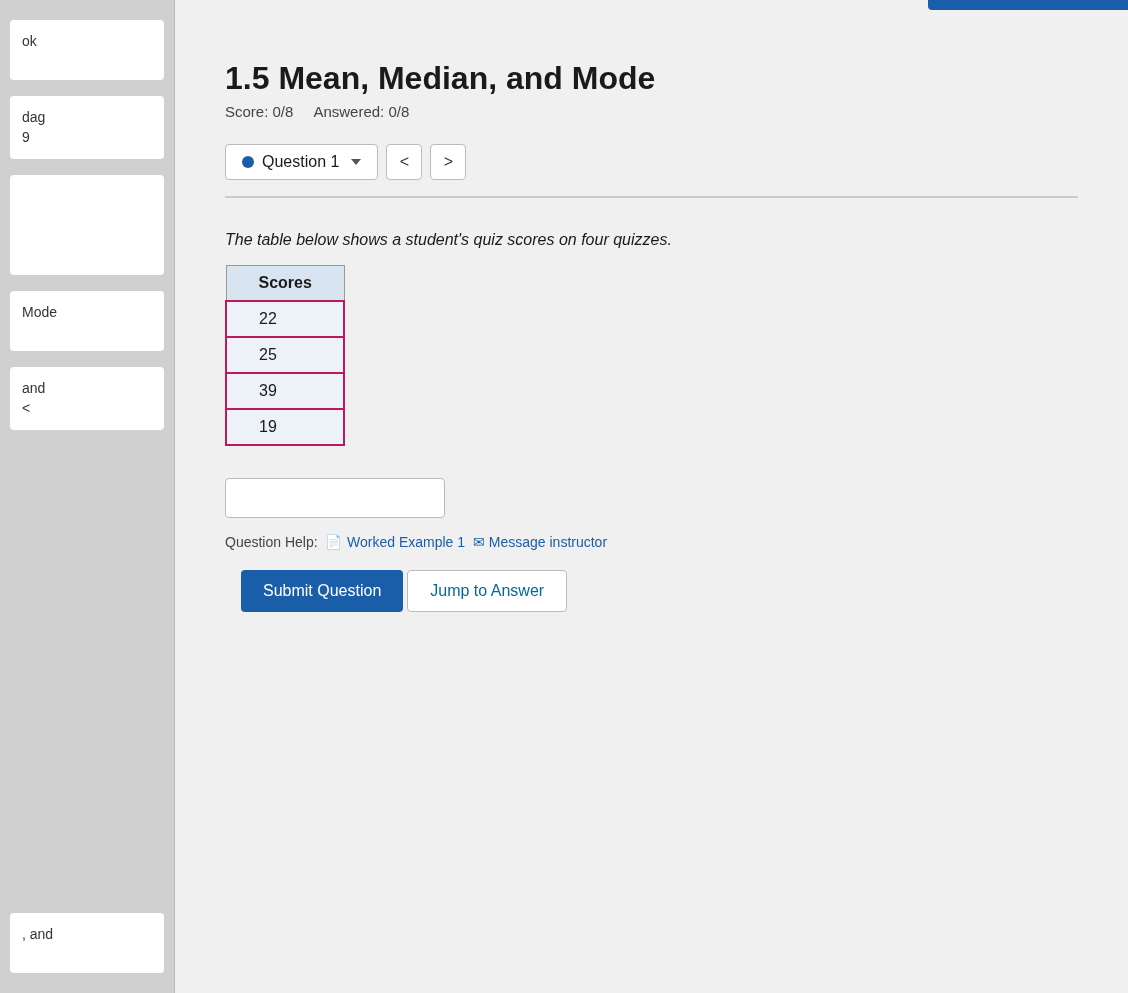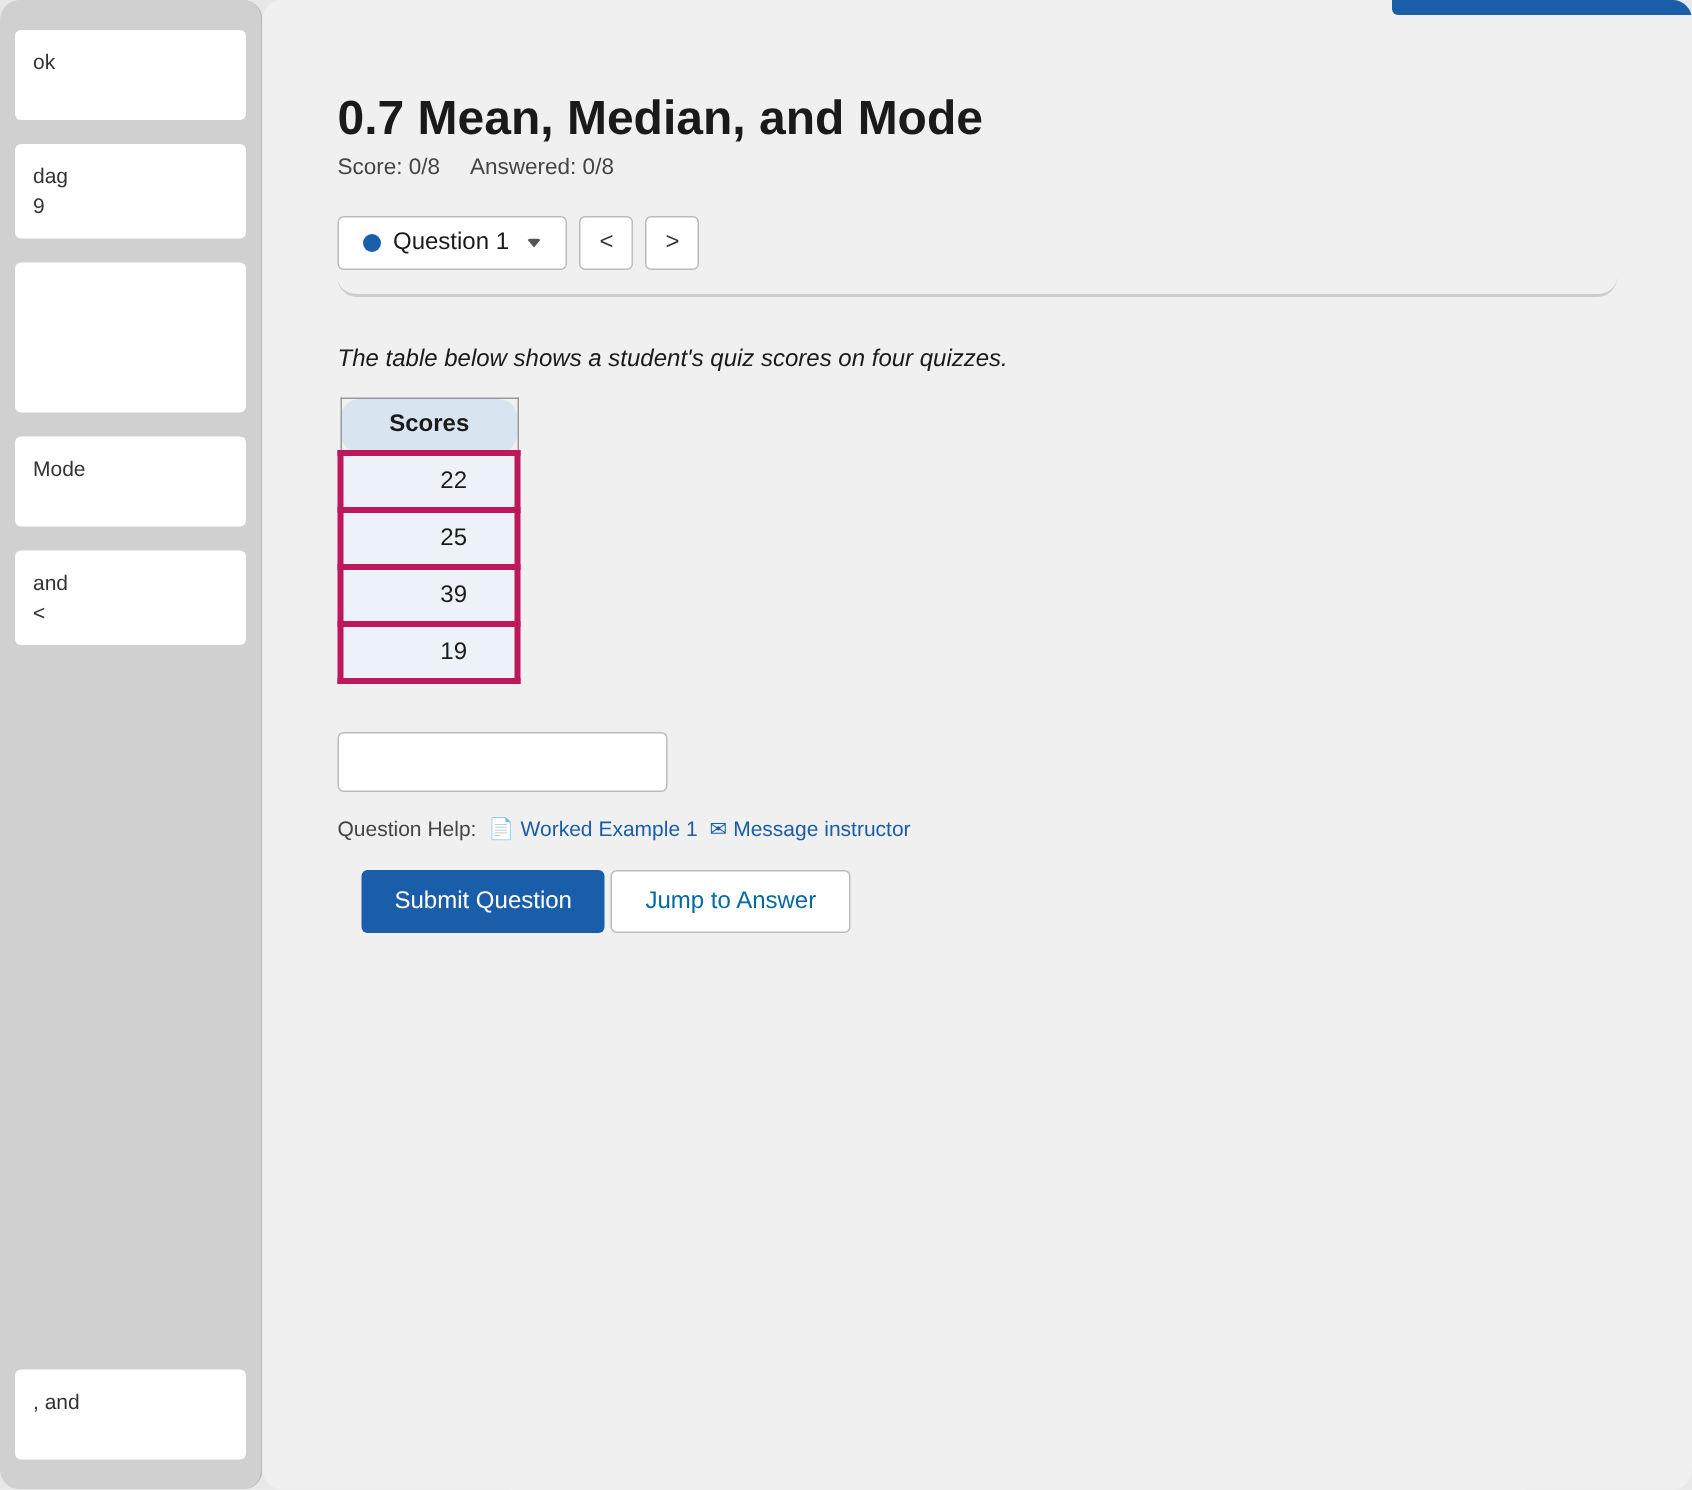--- a/index.html
+++ b/index.html
@@ -1,15 +1,15 @@
 <!DOCTYPE html>
 <html><head>
   <meta charset="utf-8">
   <style>
-    * { box-sizing: border-box; margin: 0; padding: 0; border-radius: 13px; }
+    * { box-sizing: border-box; margin: 0; padding: 0; }
 
     body {
       font-family: -apple-system, BlinkMacSystemFont, 'Segoe UI', Arial, sans-serif;
       background: #e8e8e8;
       display: flex;
       min-height: 993px;
       font-size: 16px;
     }
 
     .sidebar {
@@ -131,24 +131,24 @@
       border: 1px solid #999;
       padding: 8px 32px;
       font-weight: 600;
       font-size: 16px;
       text-align: center;
       color: #1a1a1a;
     }
 
     .scores-table td {
       background: #edf2f8;
-      border: 4px solid #be185d;
+      border: 2px solid #be185d;
       padding: 8px 32px;
       font-size: 16px;
-      text-align: right;
+      text-align: left;
       color: #1a1a1a;
     }
 
     .find-text {
       font-size: 15px;
       color: #1a1a1a;
       margin-bottom: 14px;
       font-style: italic;
     }
 
@@ -242,21 +242,21 @@
   </div>
   <div style="flex:1;"></div>
   <div class="sidebar-box">
     <span class="sidebar-label">, and</span>
   </div>
 </div>
 
 <div class="main-content">
   <div class="top-bar"></div>
 
-  <h1 class="page-title">0.7 Mean, Median, and Mode</h1>
+  <h1 class="page-title">1.5 Mean, Median, and Mode</h1>
 
   <div class="score-line">
     <span>Score: 0/8</span>
     <span>Answered: 0/8</span>
   </div>
 
   <div class="question-nav">
     <div class="question-dropdown">
       <span class="question-dot"></span>
       <span>Question 1</span>

